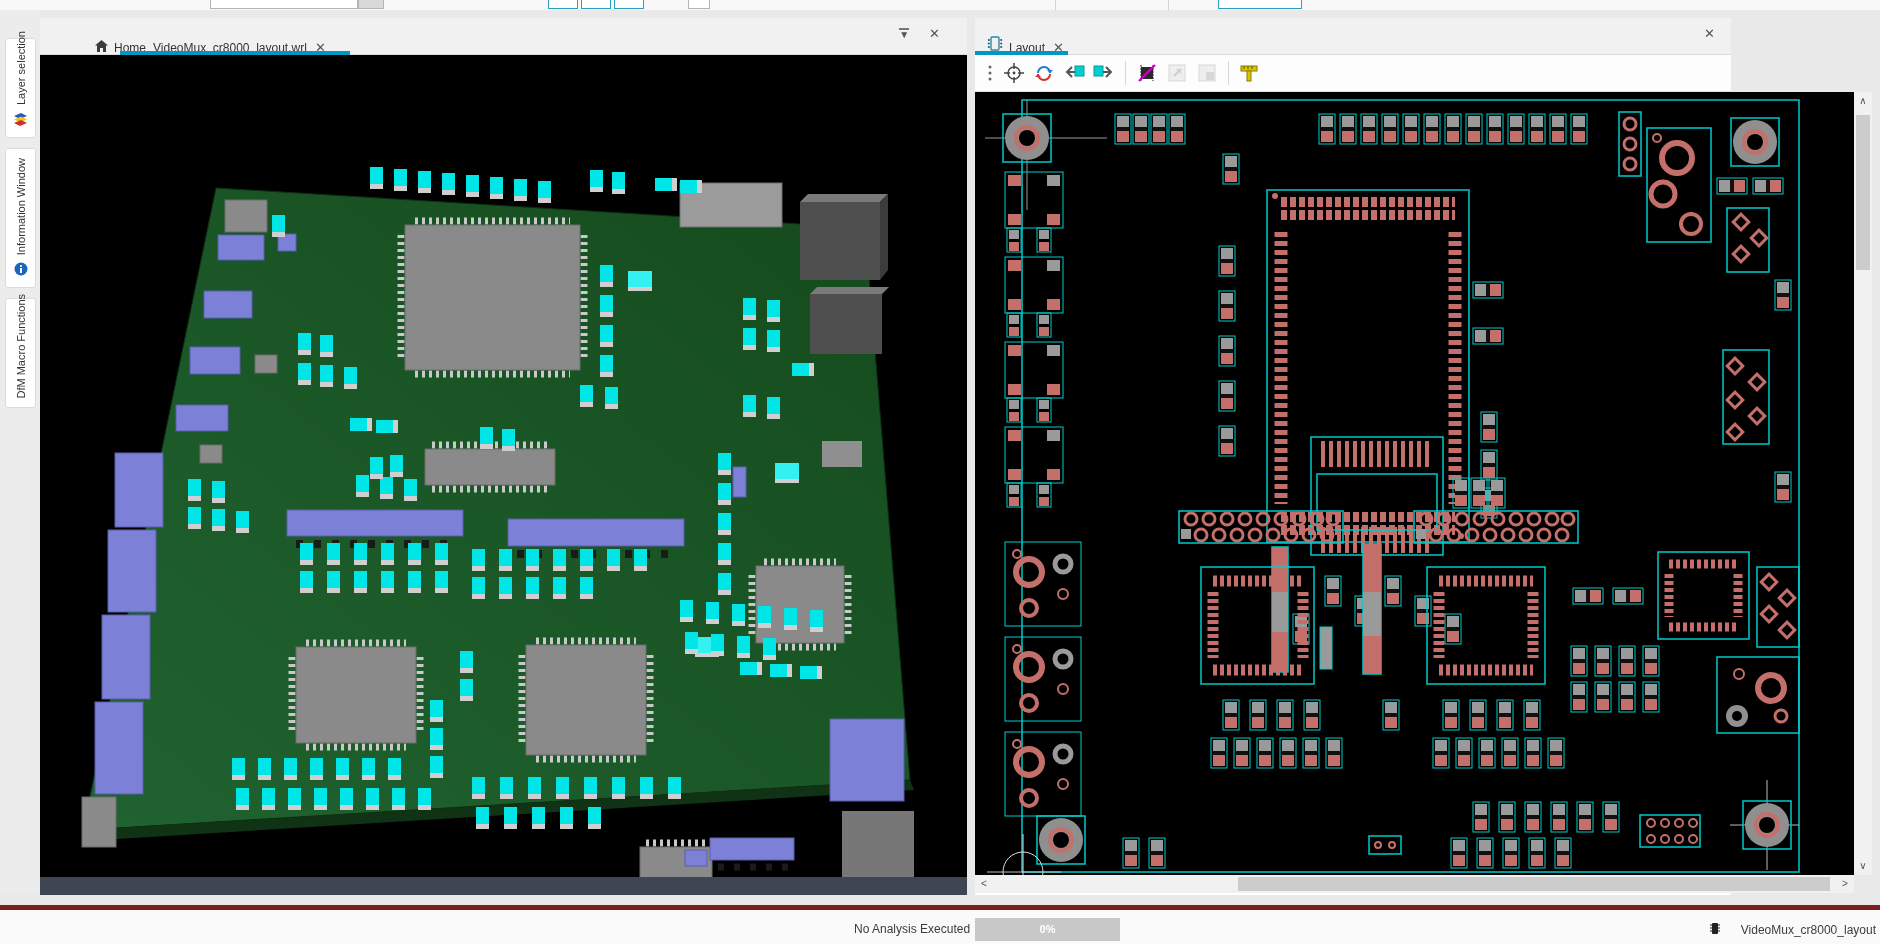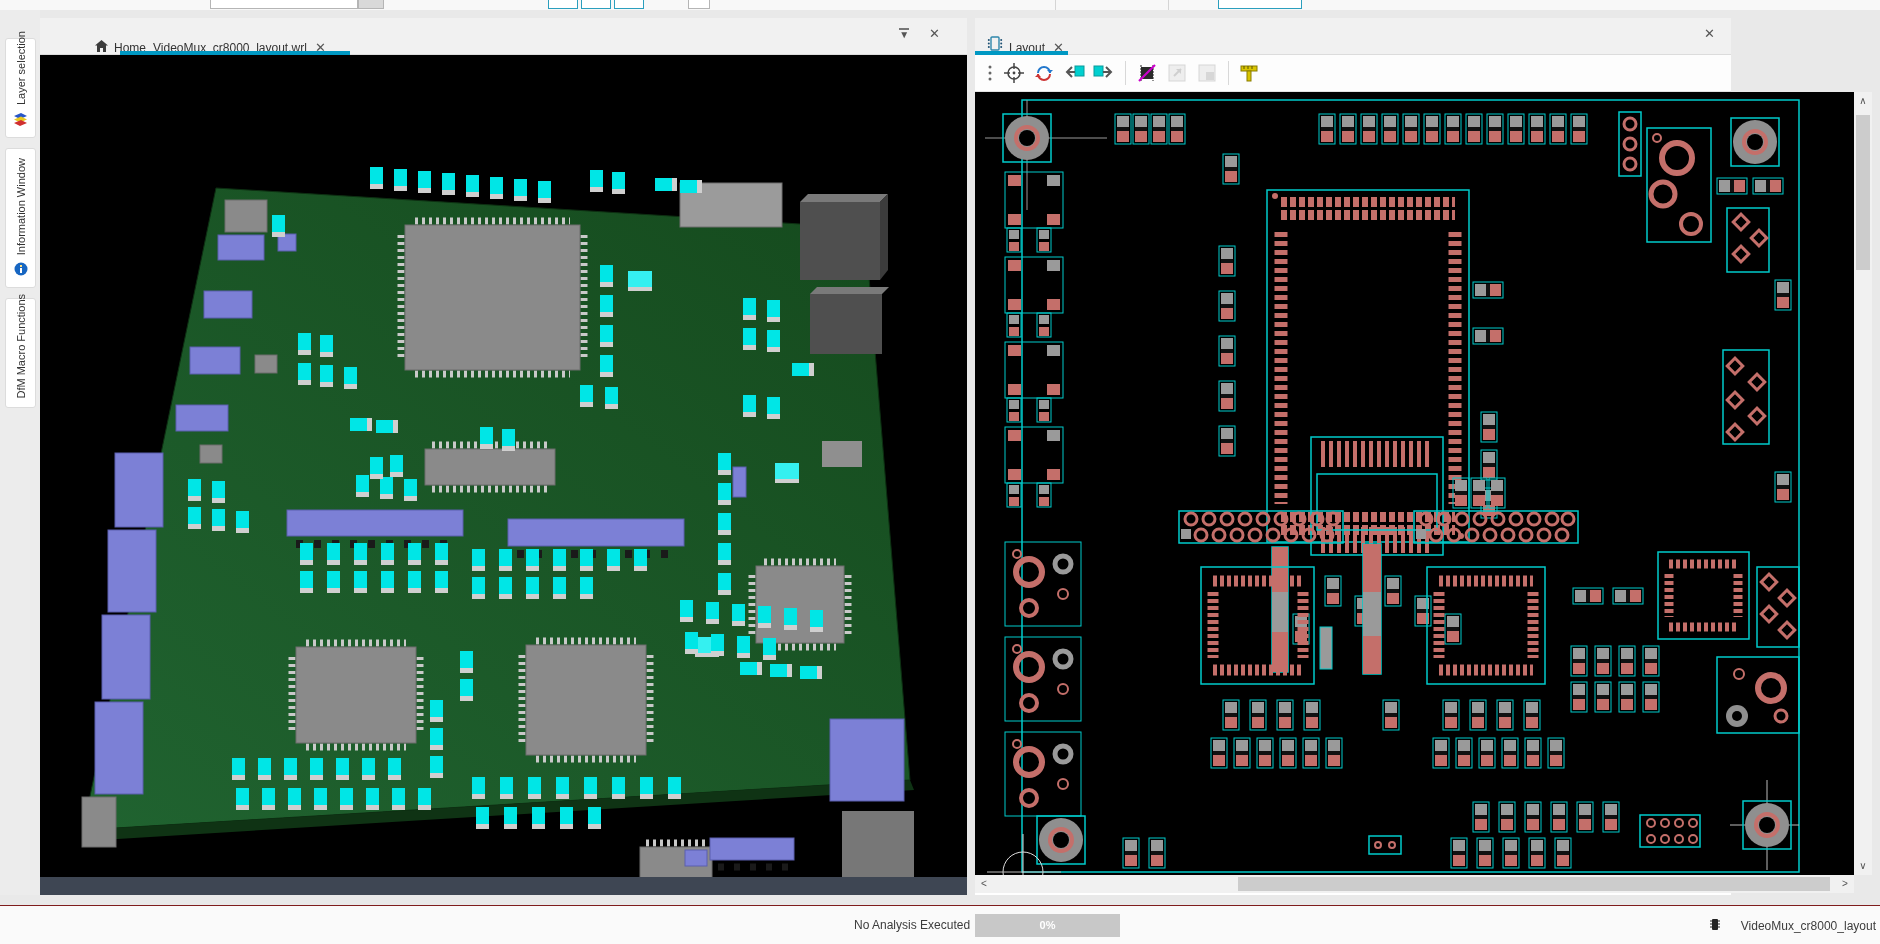--- a/index.html
+++ b/index.html
@@ -49,21 +49,21 @@
   
   .canvas2d { position:absolute; left:0; top:74px; width:879px; height:783px; background:#000; }
   .vscroll { position:absolute; left:879px; top:74px; width:18px; height:783px; background:#f1f1f1; }
   .hscroll { position:absolute; left:0; top:857px; width:879px; height:18px; background:#f1f1f1; }
   .thumb-v { position:absolute; left:2px; top:23px; width:14px; height:155px; background:#cccccc; }
   .thumb-h { position:absolute; left:263px; top:2px; width:592px; height:14px; background:#cccccc; }
   .sarrow { position:absolute; color:#555; font-size:10px; line-height:18px; width:18px; text-align:center; cursor:pointer; }
 
   
   .statusbar { position:absolute; left:0; top:905px; width:1880px; height:39px; background:#fafafa;
-               border-top:1px solid #7f1d1d;padding-left:40px; }
+               border-top:5px solid #7f1d1d;padding-left:40px; }
   .st-analysis { position:absolute; left:854px; top:12px; font-size:12px; color:#3c3c3c; }
   .st-progress { position:absolute; left:975px; top:8px; width:145px; height:23px; background:#c8c8c8;
                  color:#fff; font-size:11px; font-weight:bold; text-align:center; line-height:23px; }
   .st-project  { position:absolute; right:4px; top:12px; display:flex; gap:21px; align-items:center;
                  font-size:12px; color:#3c3c3c; }
 
   .pins  { stroke:#c9c9c9; stroke-width:7; stroke-dasharray:3 4; fill:none; }
   .chip  { fill:#8a8a8a; stroke:#6d6d6d; }
   .pur   { fill:#7c80d6; stroke:#5b5fae; }
   .cy-o  { fill:none; stroke:#00cbcb; stroke-width:1.5; }

